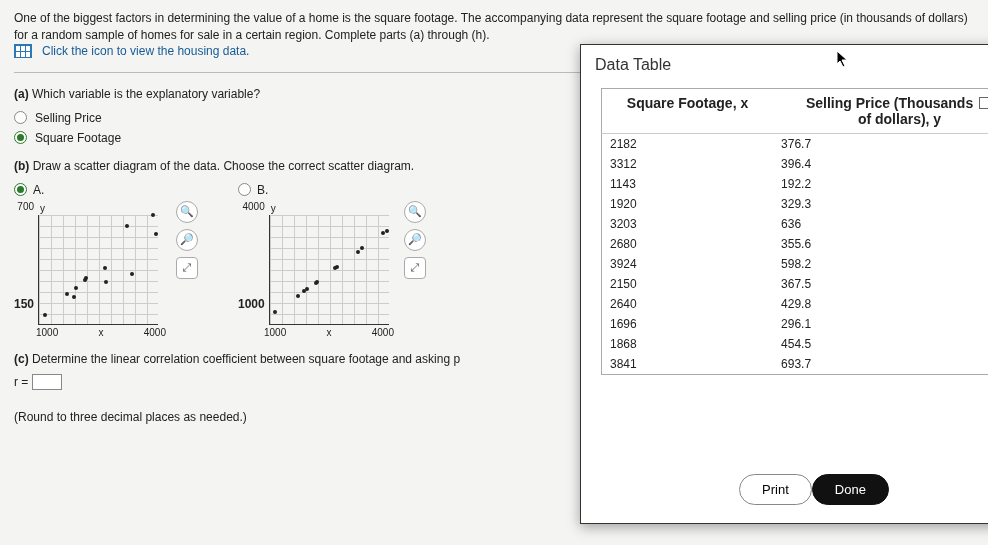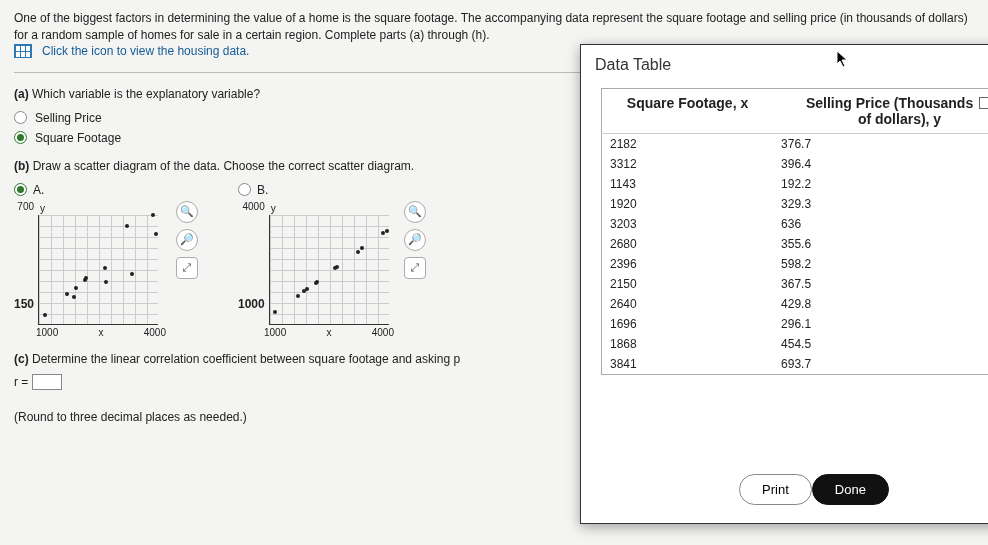--- a/index.html
+++ b/index.html
@@ -299,21 +299,21 @@
             </tr>
             <tr>
               <td>3203</td>
               <td>636</td>
             </tr>
             <tr>
               <td>2680</td>
               <td>355.6</td>
             </tr>
             <tr>
-              <td>2396</td>
+              <td>3924</td>
               <td>598.2</td>
             </tr>
             <tr>
               <td>2150</td>
               <td>367.5</td>
             </tr>
             <tr>
               <td>2640</td>
               <td>429.8</td>
             </tr>

